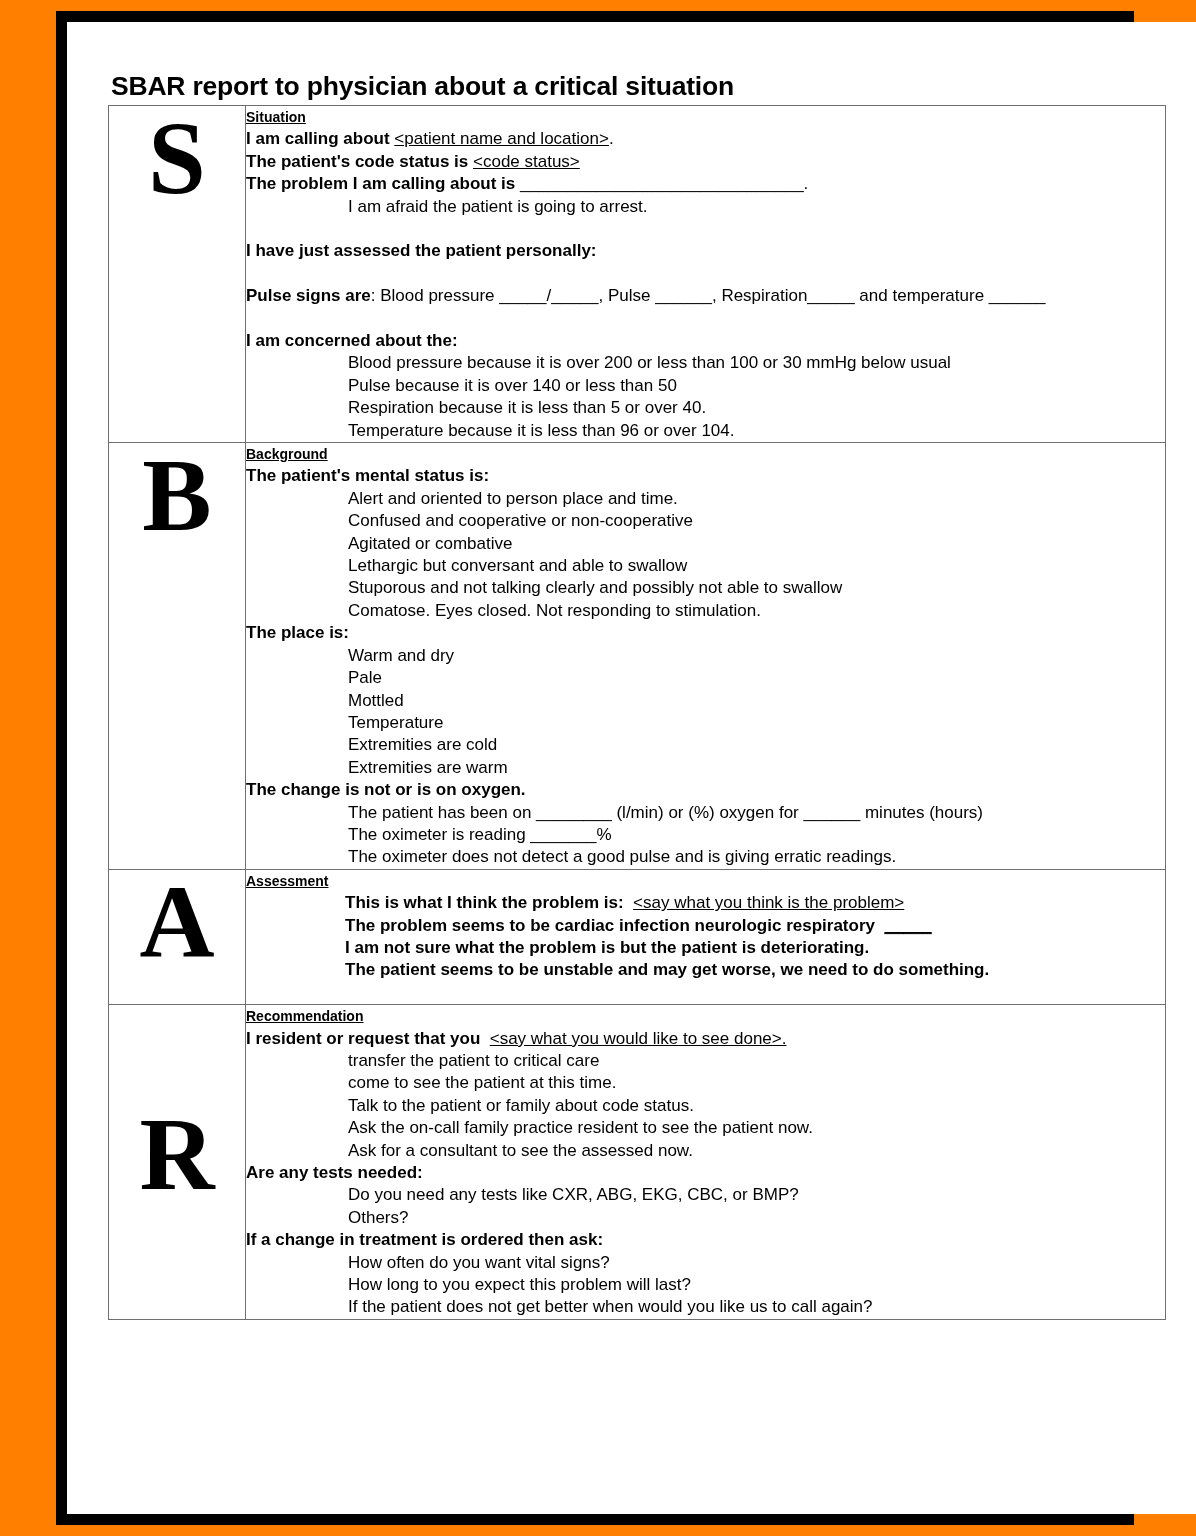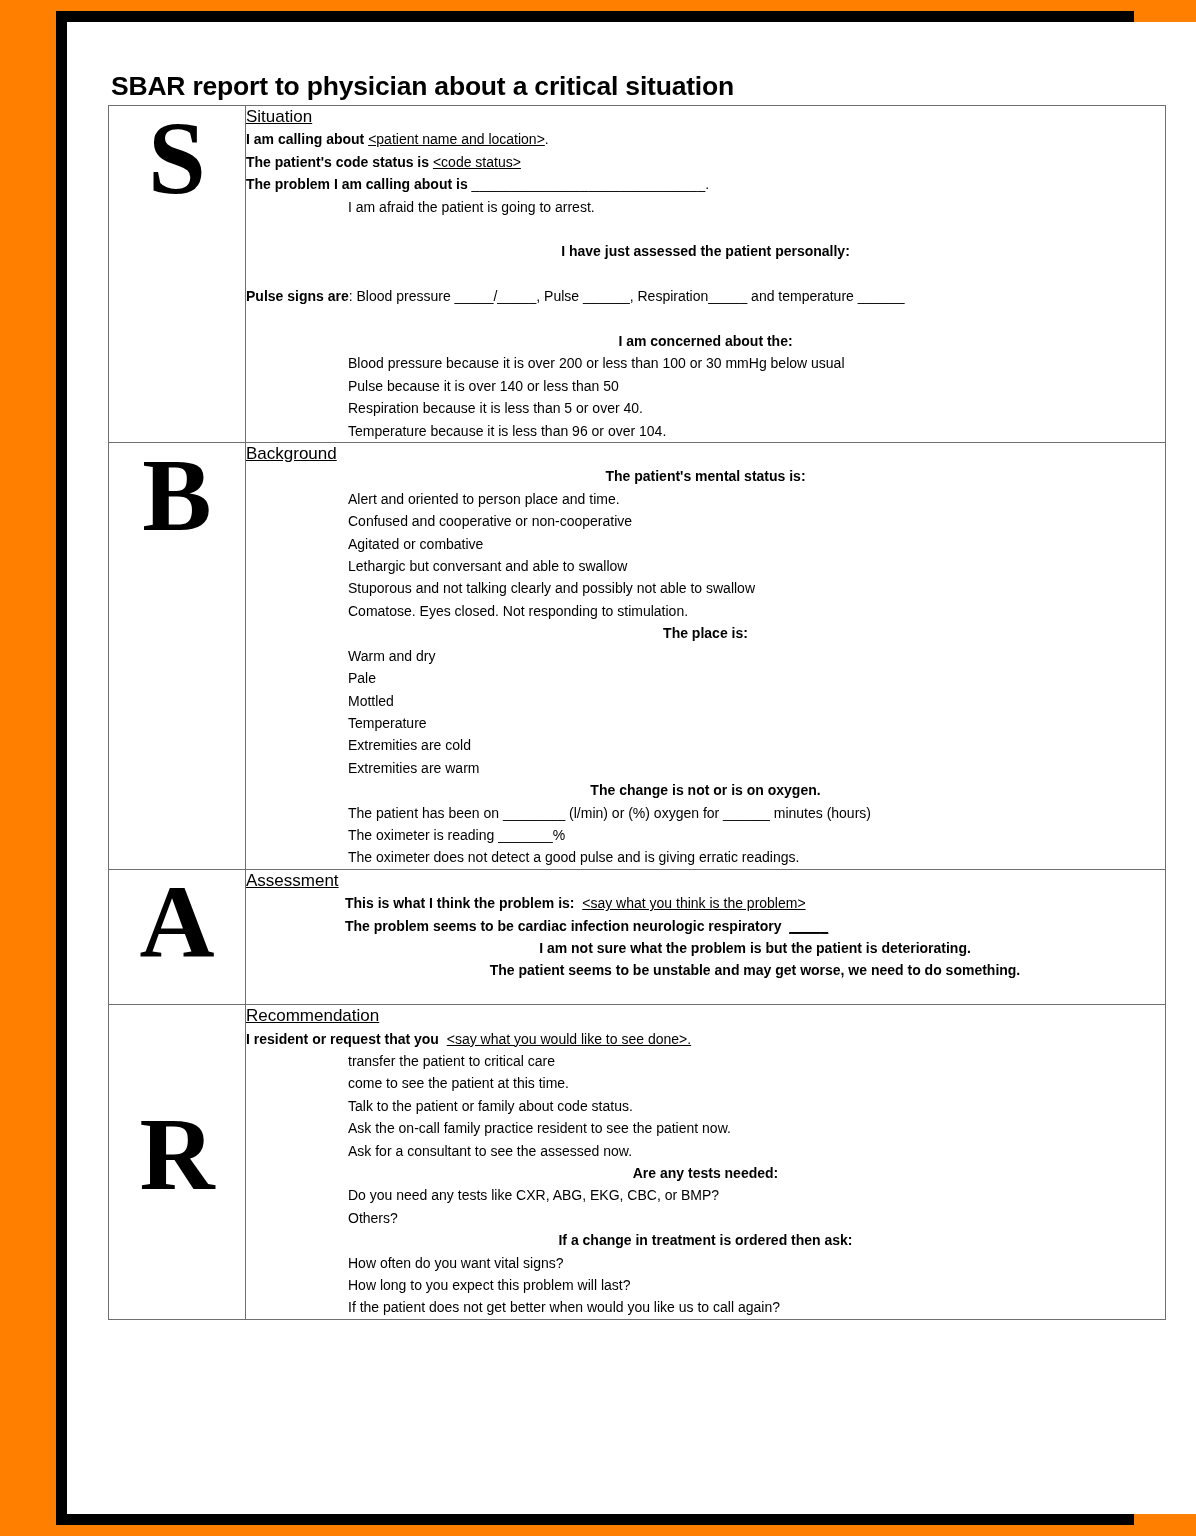--- a/index.html
+++ b/index.html
@@ -86,33 +86,33 @@
   }
   .big-letter.rec-letter {
     padding-top: 97px;
   }
   td.body-cell {
     padding: 4px 6px 7px 9px;
   }
 
   
   .sect-head {
-    font-size: 17px;
-    font-weight: normal;
+    font-size: 14px;
+    font-weight: bold;
     text-decoration: underline;
     line-height: 22.4px;
     white-space: nowrap;
   }
   .line {
-    font-size: 14px;
+    font-size: 17px;
     line-height: 22.4px;
     white-space: nowrap;
     color: #000;
   }
-  .line.b   { font-weight: bold; text-align: center; }
+  .line.b   { font-weight: bold; }
   .indent   { padding-left: 102px; }
   .indent2  { padding-left: 99px; }
   .u        { text-decoration: underline; }
   .spacer   { height: 22.4px; }
   .mixed b { font-weight: bold; }
   .mixed   { font-weight: normal; }
 </style>
 </head>
 <body>
 

